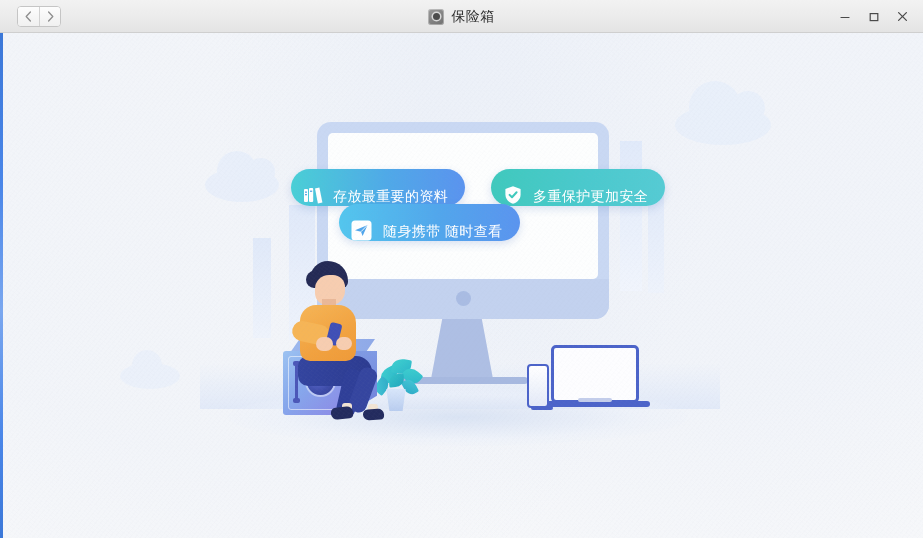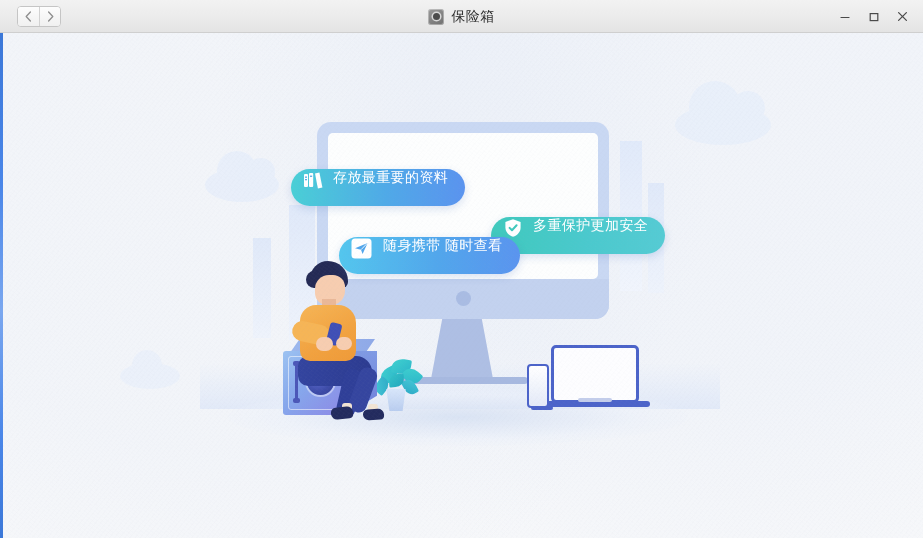--- a/index.html
+++ b/index.html
@@ -423,38 +423,38 @@
   .leaf.l2 { left: 392px; top: 326px; width: 19px; height: 15px; transform: rotate(8deg); }
   .leaf.l3 { left: 403px; top: 336px; width: 18px; height: 14px; transform: rotate(40deg); }
   .leaf.l4 { left: 374px; top: 347px; width: 16px; height: 12px; transform: rotate(-52deg); background: linear-gradient(135deg,#46c9d8,#2aa7c4);}
   .leaf.l5 { left: 402px; top: 348px; width: 16px; height: 12px; transform: rotate(62deg); background: linear-gradient(135deg,#46c9d8,#2aa7c4);}
   .leaf.l6 { left: 389px; top: 341px; width: 15px; height: 13px; transform: rotate(-4deg); background: linear-gradient(135deg,#35c4c9,#21a6bd);}
 
   
   .badge {
     position: absolute;
     display: flex;
-    align-items: flex-start;
+    align-items: flex-end;
     gap: 9px;
     height: 37px;
     padding: 0 17px 0 11px;
     border-radius: 19px;
     color: #ffffff;
     font-size: 14px;
     white-space: nowrap;
     box-shadow: 0 3px 9px rgba(70,110,190,.20);
     cursor: default;
   }
   .badge .b-label { letter-spacing: .4px; font-weight: 500; }
   .badge .b-ico { width: 22px; height: 22px; display:flex; align-items:center; justify-content:center; flex: 0 0 22px; }
   .badge .b-ico svg { display: block; }
 
   .badge.b-1 { left: 291px; top: 136px; background: linear-gradient(90deg,#49cfd6 0%, #4fa9e8 55%, #5a93ef 100%); }
-  .badge.b-2 { left: 491px; top: 136px; background: linear-gradient(90deg,#3fc9bd 0%, #4ac9cd 55%, #55cbd4 100%); margin-top: 48px; }
-  .badge.b-3 { left: 339px; top: 204px; background: linear-gradient(90deg,#53c6ee 0%, #51a6ec 55%, #5a94ef 100%); gap: 11px; }
+  .badge.b-2 { left: 491px; top: 136px; background: linear-gradient(90deg,#3fc9bd 0%, #4ac9cd 55%, #55cbd4 100%); }
+  .badge.b-3 { left: 339px; top: 171px; background: linear-gradient(90deg,#53c6ee 0%, #51a6ec 55%, #5a94ef 100%); gap: 11px; }
   .badge.b-4 { left: 534px; top: 188px; background: linear-gradient(90deg,#4f76e8 0%, #6a6fe6 55%, #8367e4 100%); }
 
   
   .cta {
     position: absolute;
     left: 394px; top: 422px;
     width: 131px; height: 37px;
     background: #4263f5;
     border: none;
     border-radius: 4px;

